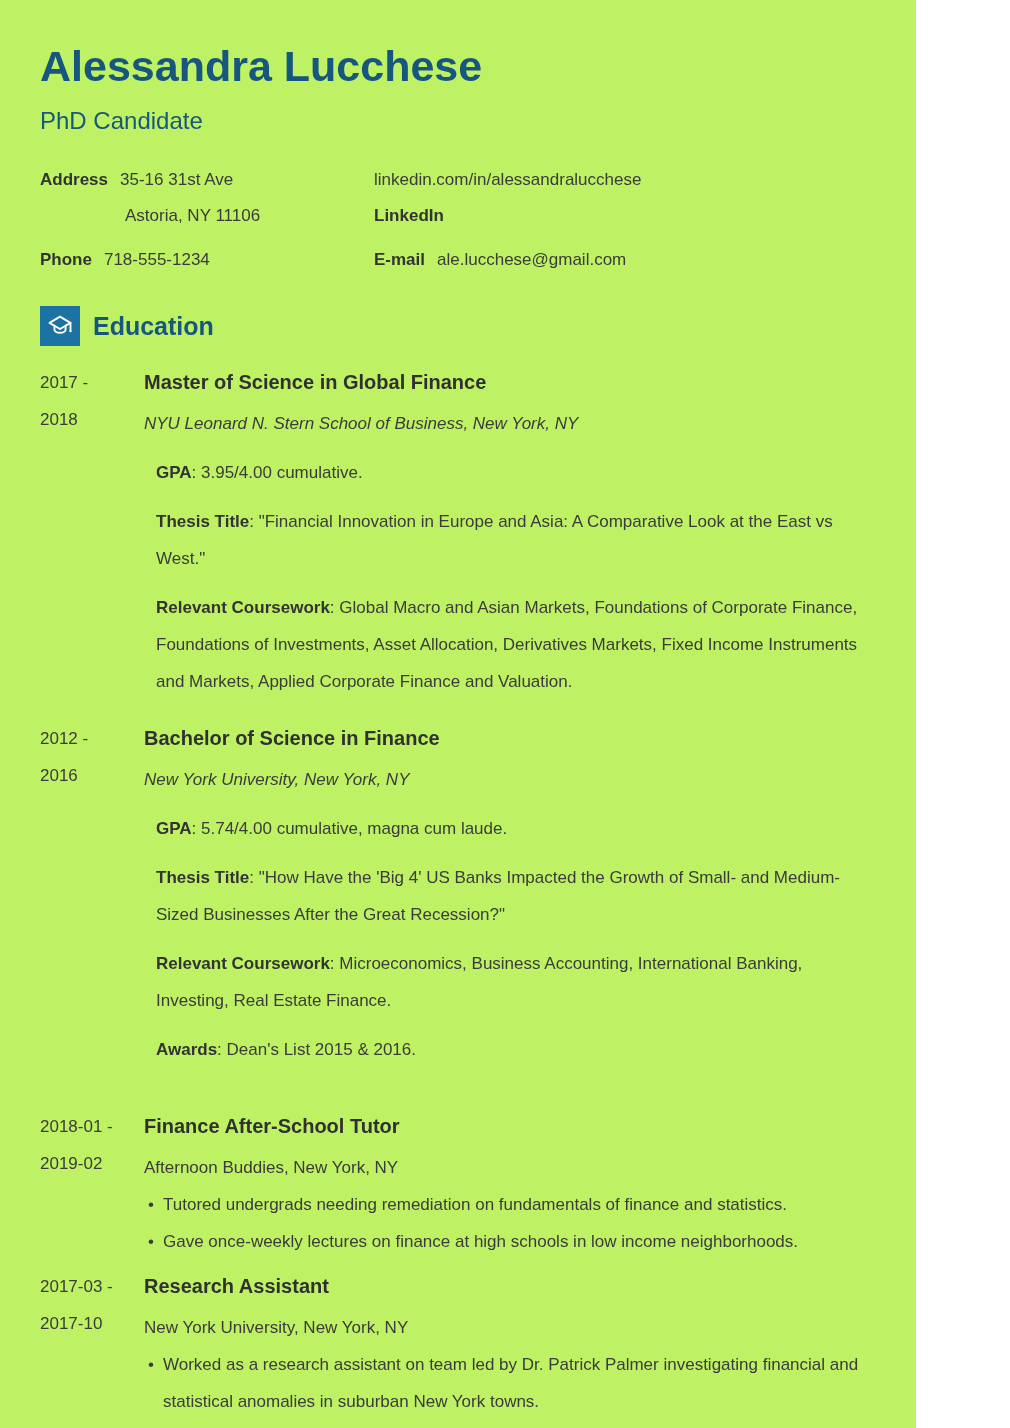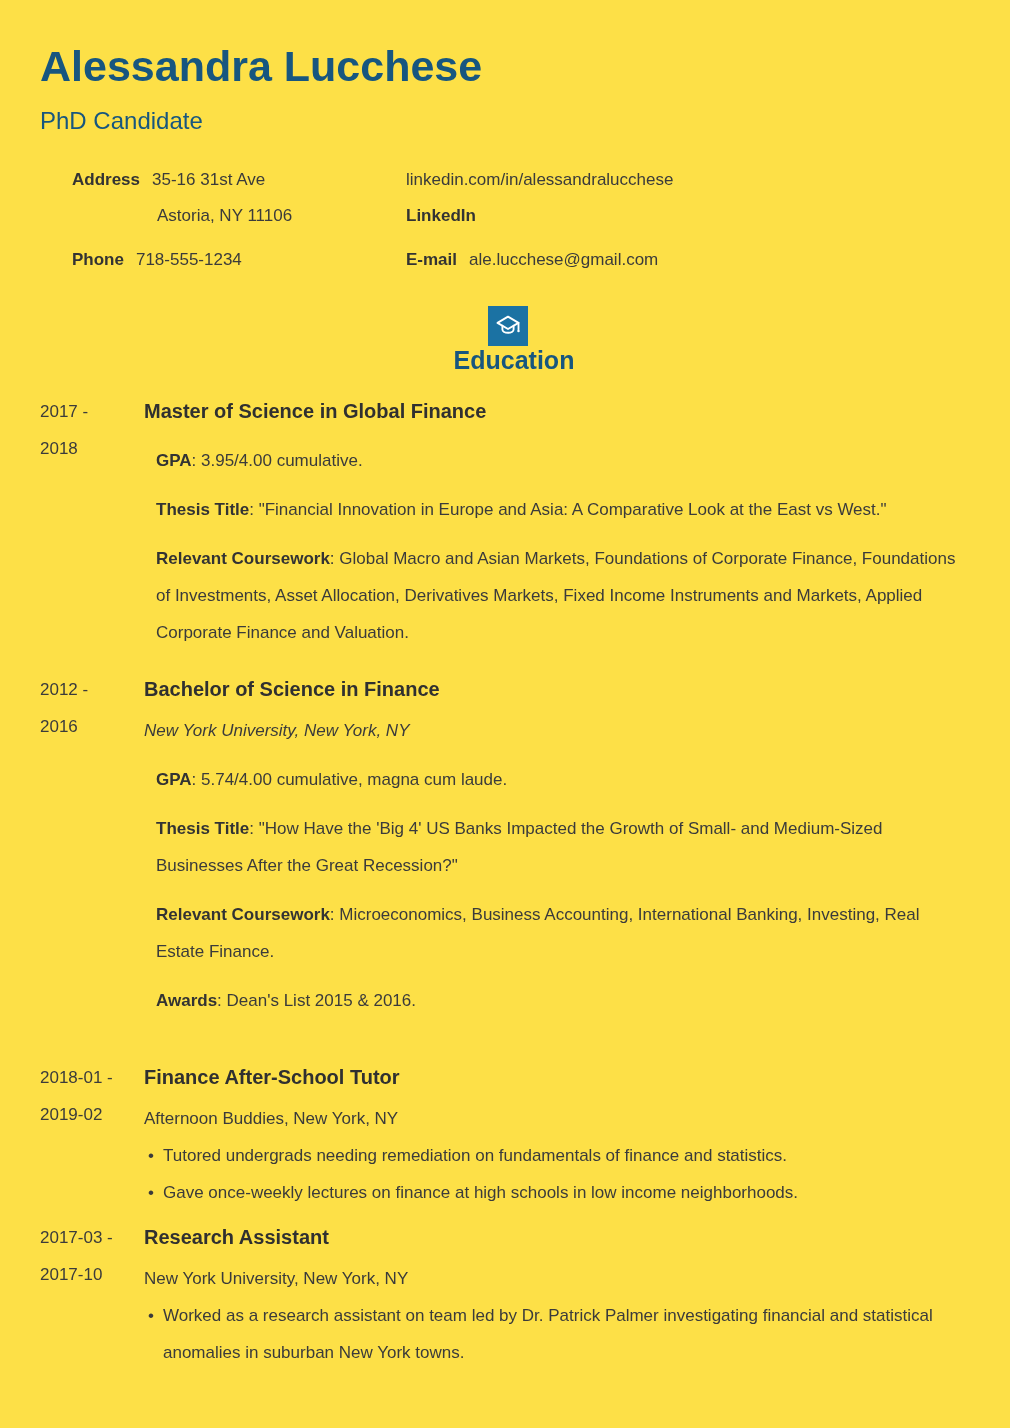--- a/index.html
+++ b/index.html
@@ -1,37 +1,37 @@
 <!DOCTYPE html>
 <html><head>
 <meta charset="utf-8">
 <style>
   html,body { margin:0; padding:0; background:#ffffff; }
   .page {
-    width:1010px; height:1428px; background:#fde047; box-sizing:border-box;
+    width:916px; height:1428px; background:#bef264; box-sizing:border-box;
     padding:30px 35px 0 40px; position:relative; overflow:hidden;
     font-family:"Liberation Sans", sans-serif; color:#3b3b3b;
   }
   
   .name { font-size:43px; font-weight:bold; color:#17567f; line-height:48px; margin:12px 0 0; }
   .job-title { font-size:24px; color:#17567f; line-height:30px; margin-top:16px; }
 
   
   .contact { display:flex; margin-top:26px; font-size:17px; }
-  .contact-left { width:334px; flex-shrink:0;margin-left:32px; }
+  .contact-left { width:334px; flex-shrink:0; }
   .contact-right { flex:1; }
   .contact-row { display:flex; line-height:36px; }
   .contact-row.gap-above { margin-top:8px; }
   .contact-label { font-weight:bold; color:#333333; margin-right:12px; white-space:nowrap; }
   .contact-value { color:#3b3b3b; }
   .addr-indent { padding-left:85px; }
 
   
   .section { margin-top:28px; }
-  .section-header { display:flex; align-items:center;flex-direction:column; }
+  .section-header { display:flex; align-items:center; }
   .section-icon {
     width:40px; height:40px; background:#1b72a3; flex-shrink:0;
     display:flex; align-items:center; justify-content:center;
   }
   .section-icon svg { width:28px; height:28px; }
   .section-title { font-size:25px; font-weight:bold; color:#17567f; margin-left:13px; }
   .entries { margin-top:18px; }
 
   .entry { display:flex; margin-bottom:8px; }
   .entry-dates { width:104px; flex-shrink:0; font-size:17px; line-height:37px; color:#3b3b3b; }
@@ -97,20 +97,21 @@
     </div>
     <div class="entries">
 
       <div class="entry">
         <div class="entry-dates">
           <div>2017 -</div>
           <div>2018</div>
         </div>
         <div class="entry-body">
           <h3 class="entry-title">Master of Science in Global Finance</h3>
+          <p class="subtitle italic">NYU Leonard N. Stern School of Business, New York, NY</p>
           <p class="detail"><strong>GPA</strong><span>: 3.95/4.00 cumulative.</span></p>
           <p class="detail"><strong>Thesis Title</strong><span>: "Financial Innovation in Europe and Asia: A Comparative Look at the East vs West."</span></p>
           <p class="detail"><strong>Relevant Coursework</strong><span>: Global Macro and Asian Markets, Foundations of Corporate Finance, Foundations of Investments, Asset Allocation, Derivatives Markets, Fixed Income Instruments and Markets, Applied Corporate Finance and Valuation.</span></p>
         </div>
       </div>
 
       <div class="entry">
         <div class="entry-dates">
           <div>2012 -</div>
           <div>2016</div>

